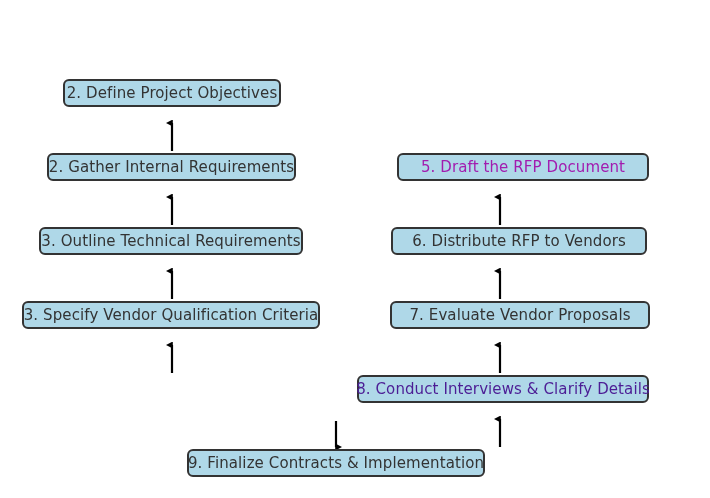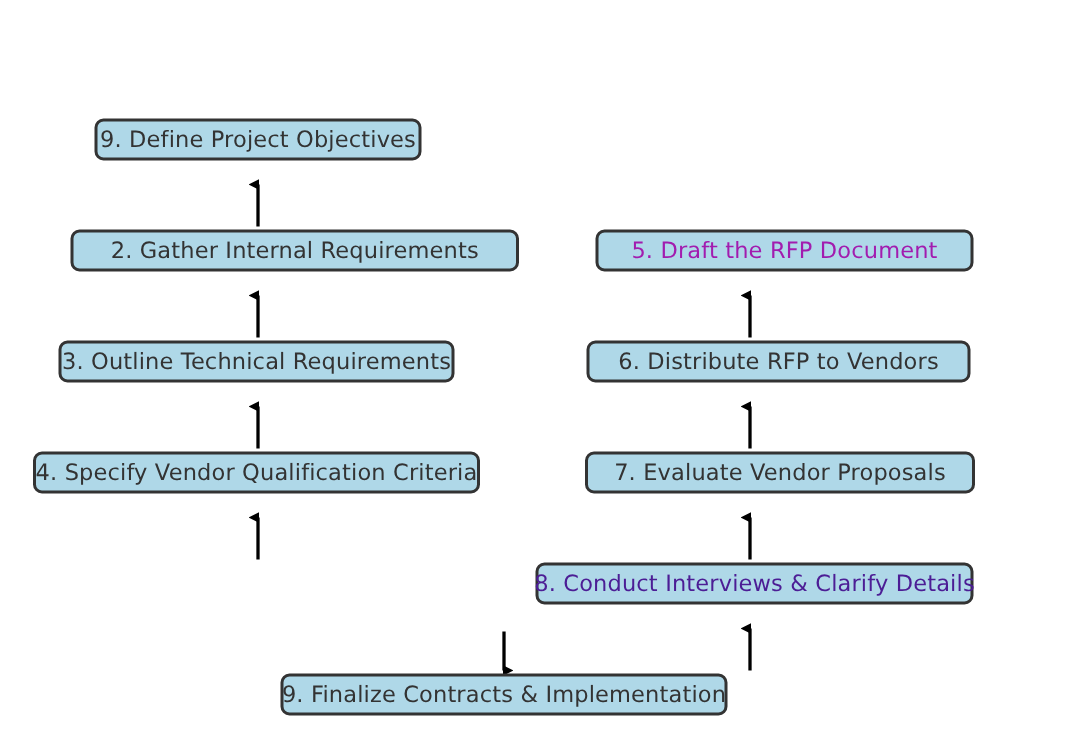--- a/index.html
+++ b/index.html
@@ -64,30 +64,30 @@
         <line x1="500" x2="500" y1="225" y2="197" stroke="#000000" stroke-width="2.2" marker-end="url(#arrowhead-up)"></line>
         <line x1="500" x2="500" y1="299" y2="271" stroke="#000000" stroke-width="2.2" marker-end="url(#arrowhead-up)"></line>
         <line x1="500" x2="500" y1="373" y2="345" stroke="#000000" stroke-width="2.2" marker-end="url(#arrowhead-up)"></line>
         <line x1="500" x2="500" y1="447" y2="419" stroke="#000000" stroke-width="2.2" marker-end="url(#arrowhead-up)"></line>
         <line x1="336" x2="336" y1="421" y2="447" stroke="#000000" stroke-width="2.2" marker-end="url(#arrowhead-down)"></line>
       </g>
   </svg>
 
   <div id="node-layer">
       <div class="node" style="left: 63px; top: 79px; width: 218px; height: 28px; background: rgb(175, 216, 232); border-color: rgb(51, 51, 51); color: rgb(51, 51, 51);">
-        <span>9. Define Project Objectives</span>
+        <span>2. Define Project Objectives</span>
       </div>
-      <div class="node" style="left: 47px; top: 153px; width: 299px; height: 28px; background: rgb(175, 216, 232); border-color: rgb(51, 51, 51); color: rgb(51, 51, 51);">
+      <div class="node" style="left: 47px; top: 153px; width: 249px; height: 28px; background: rgb(175, 216, 232); border-color: rgb(51, 51, 51); color: rgb(51, 51, 51);">
         <span>2. Gather Internal Requirements</span>
       </div>
       <div class="node" style="left: 39px; top: 227px; width: 264px; height: 28px; background: rgb(175, 216, 232); border-color: rgb(51, 51, 51); color: rgb(51, 51, 51);">
         <span>3. Outline Technical Requirements</span>
       </div>
       <div class="node" style="left: 22px; top: 301px; width: 298px; height: 28px; background: rgb(175, 216, 232); border-color: rgb(51, 51, 51); color: rgb(51, 51, 51);">
-        <span>4. Specify Vendor Qualification Criteria</span>
+        <span>3. Specify Vendor Qualification Criteria</span>
       </div>
       <div class="node" style="left: 397px; top: 153px; width: 252px; height: 28px; background: rgb(175, 216, 232); border-color: rgb(51, 51, 51); color: #a21caf;">
         <span>5. Draft the RFP Document</span>
       </div>
       <div class="node" style="left: 391px; top: 227px; width: 256px; height: 28px; background: rgb(175, 216, 232); border-color: rgb(51, 51, 51); color: rgb(51, 51, 51);">
         <span>6. Distribute RFP to Vendors</span>
       </div>
       <div class="node" style="left: 390px; top: 301px; width: 260px; height: 28px; background: rgb(175, 216, 232); border-color: rgb(51, 51, 51); color: rgb(51, 51, 51);">
         <span>7. Evaluate Vendor Proposals</span>
       </div>

